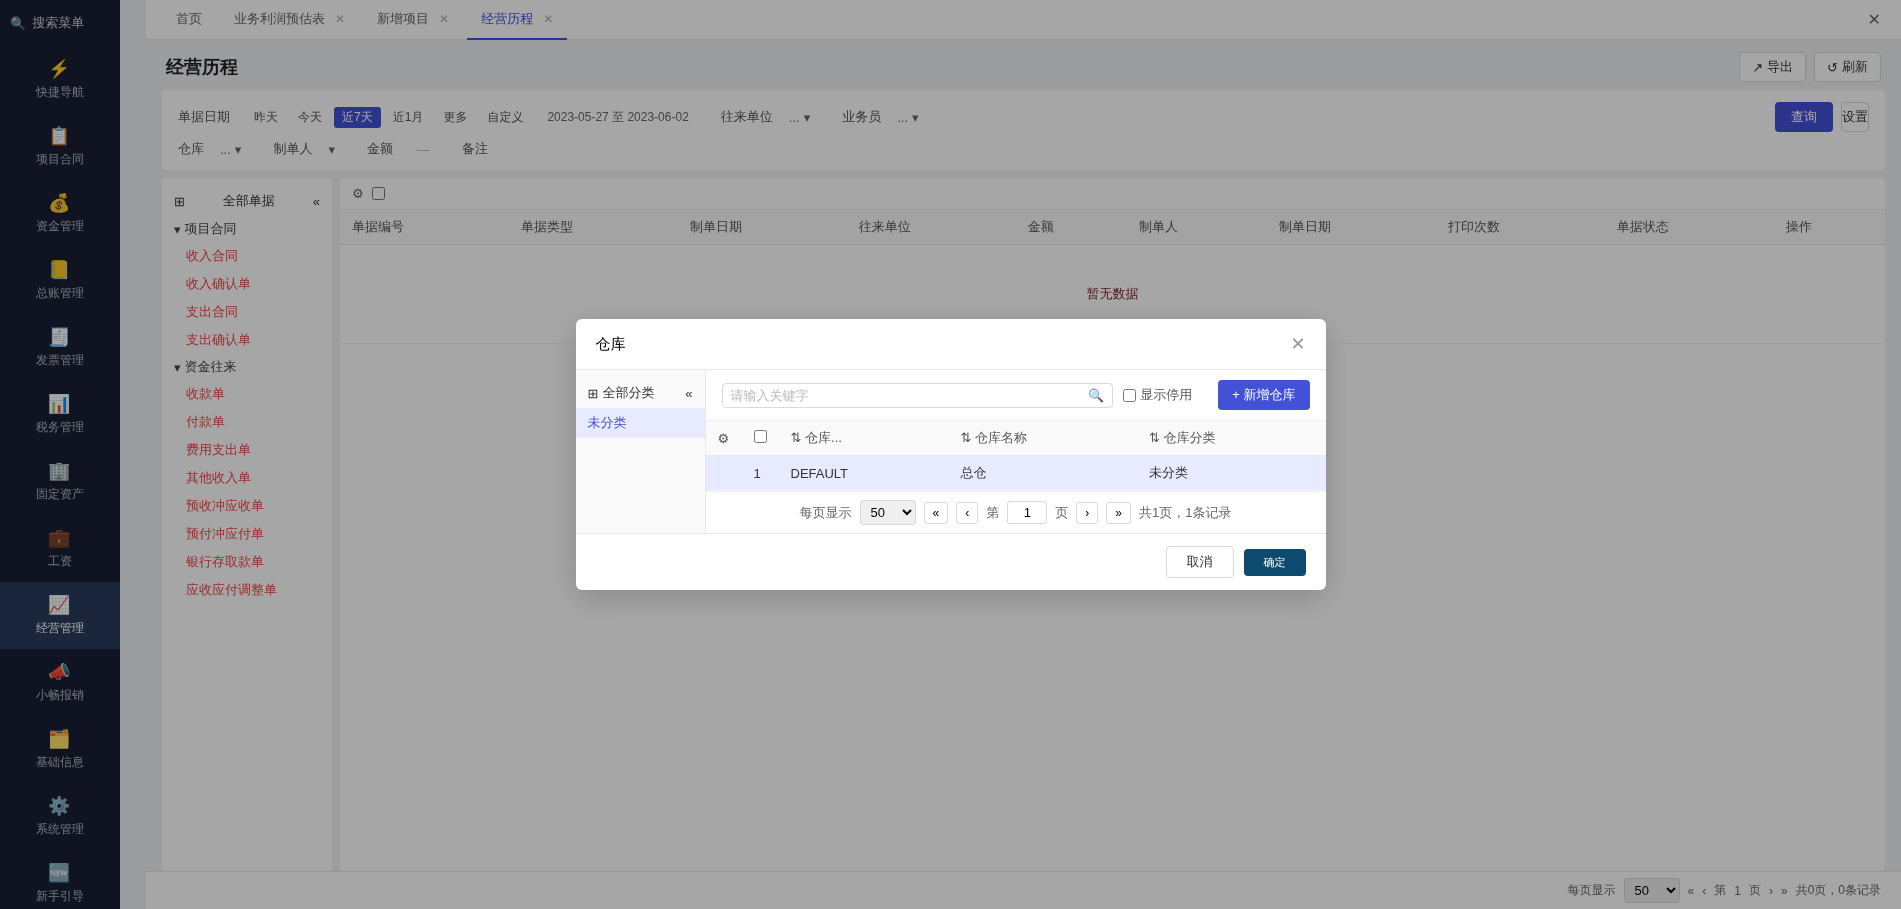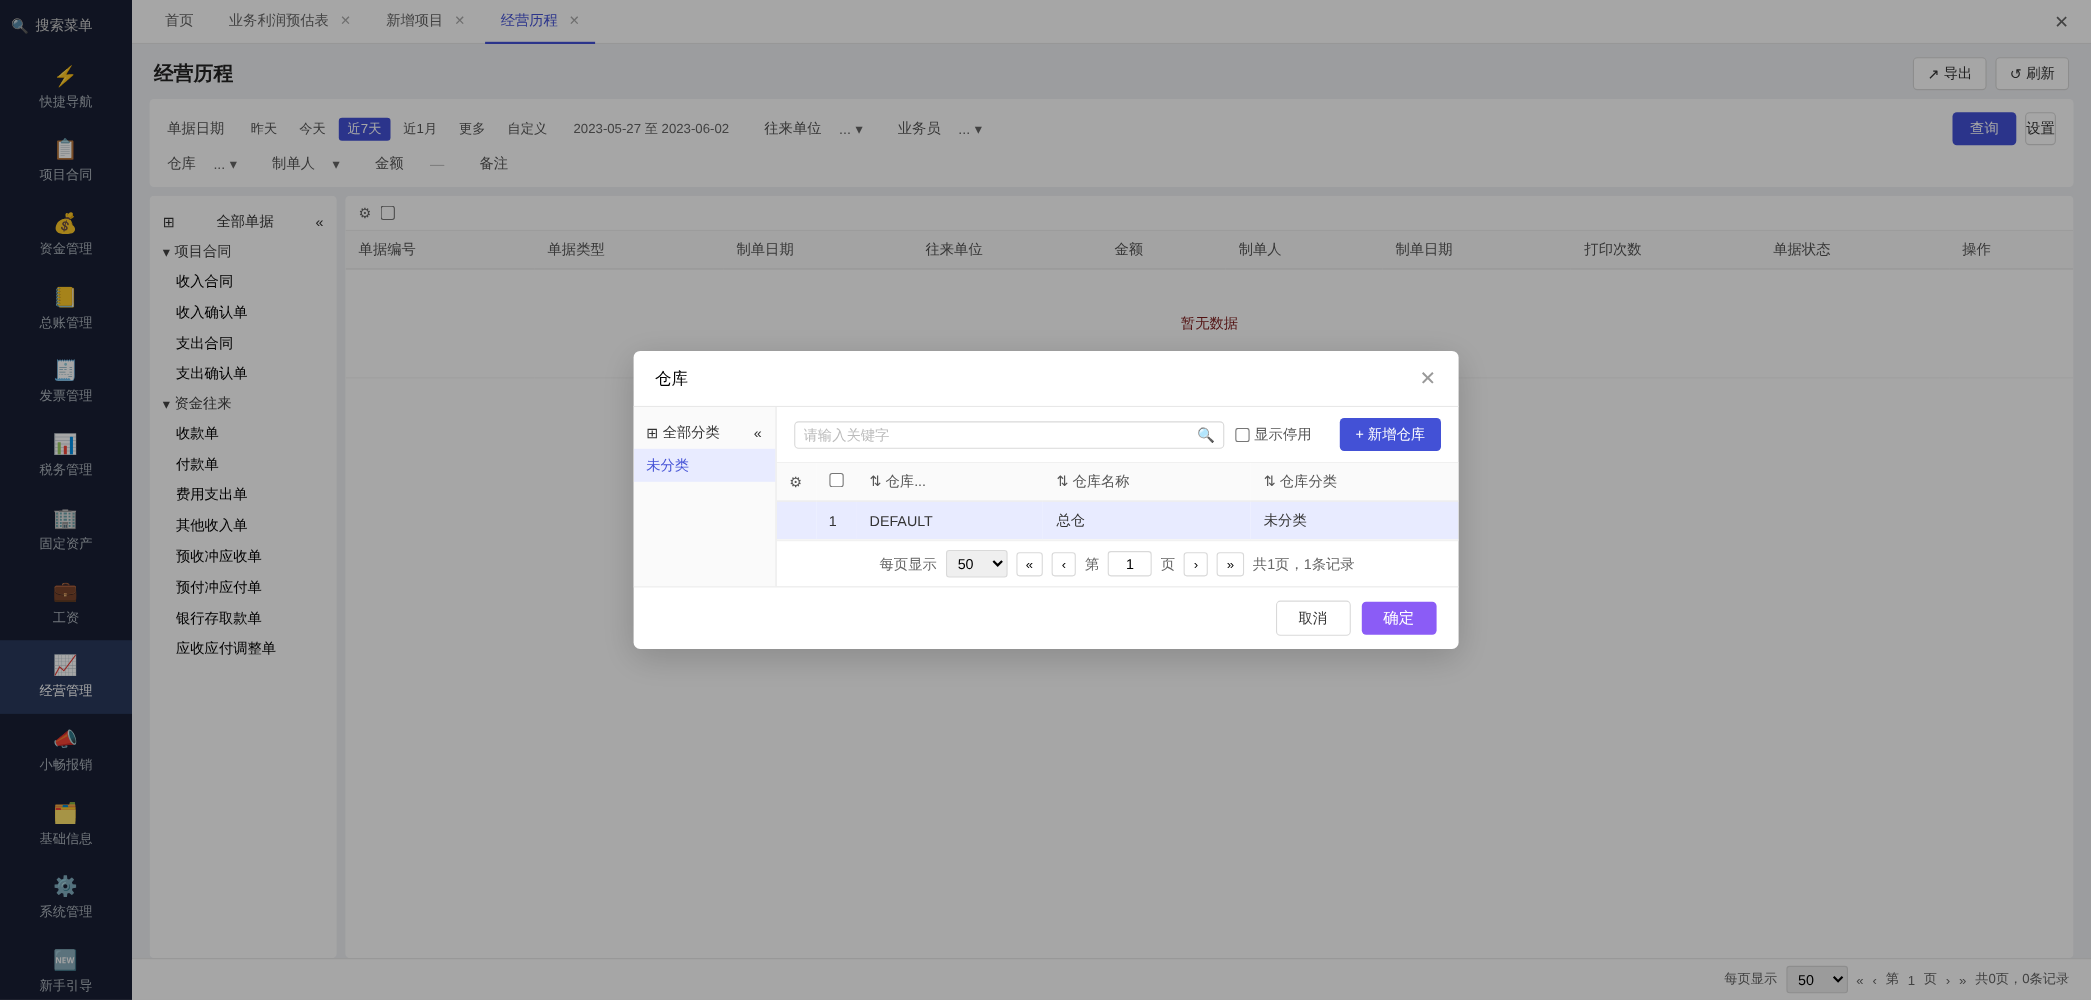--- a/index.html
+++ b/index.html
@@ -38,20 +38,21 @@
     .sidebar-item .icon { font-size: 18px; }
 
     
     .main {
       flex: 1;
       display: flex;
       flex-direction: column;
       background: #f0f2f5;
       height: 100%;
       overflow: hidden;
+      margin-left: 26px;
     }
 
     
     .tabs-bar {
       background: #fff;
       display: flex;
       align-items: center;
       border-bottom: 1px solid #e8e8e8;
       padding: 0 16px;
       height: 40px;
@@ -212,21 +213,21 @@
       font-size: 13px;
       color: #444;
       cursor: pointer;
       display: flex;
       align-items: center;
       gap: 4px;
     }
     .left-nav-item {
       padding: 5px 12px 5px 24px;
       font-size: 13px;
-      color: #000000;
+      color: #ef4444;
       cursor: pointer;
     }
 
     
     .table-area {
       flex: 1;
       background: #fff;
       border-radius: 4px;
       display: flex;
       flex-direction: column;
@@ -426,27 +427,27 @@
     .btn-cancel {
       border: 1px solid #d9d9d9;
       background: #fff;
       color: #333;
       padding: 6px 20px;
       border-radius: 4px;
       cursor: pointer;
       font-size: 13px;
     }
     .btn-confirm {
-      background: #8b5cf6;
+      background: #0c4a6e;
       color: #fff;
       border: none;
       padding: 6px 20px;
       border-radius: 4px;
       cursor: pointer;
-      font-size: 14px;
+      font-size: 11px;
     }
     .pag-btn {
       border: 1px solid #d9d9d9;
       background: #fff;
       padding: 3px 8px;
       border-radius: 3px;
       cursor: pointer;
       font-size: 12px;
     }
     .pag-input {

